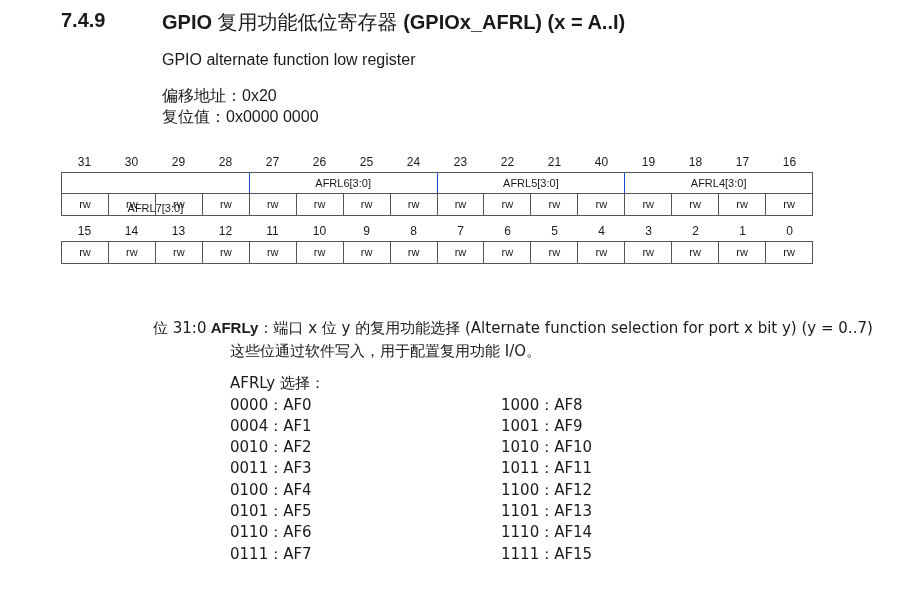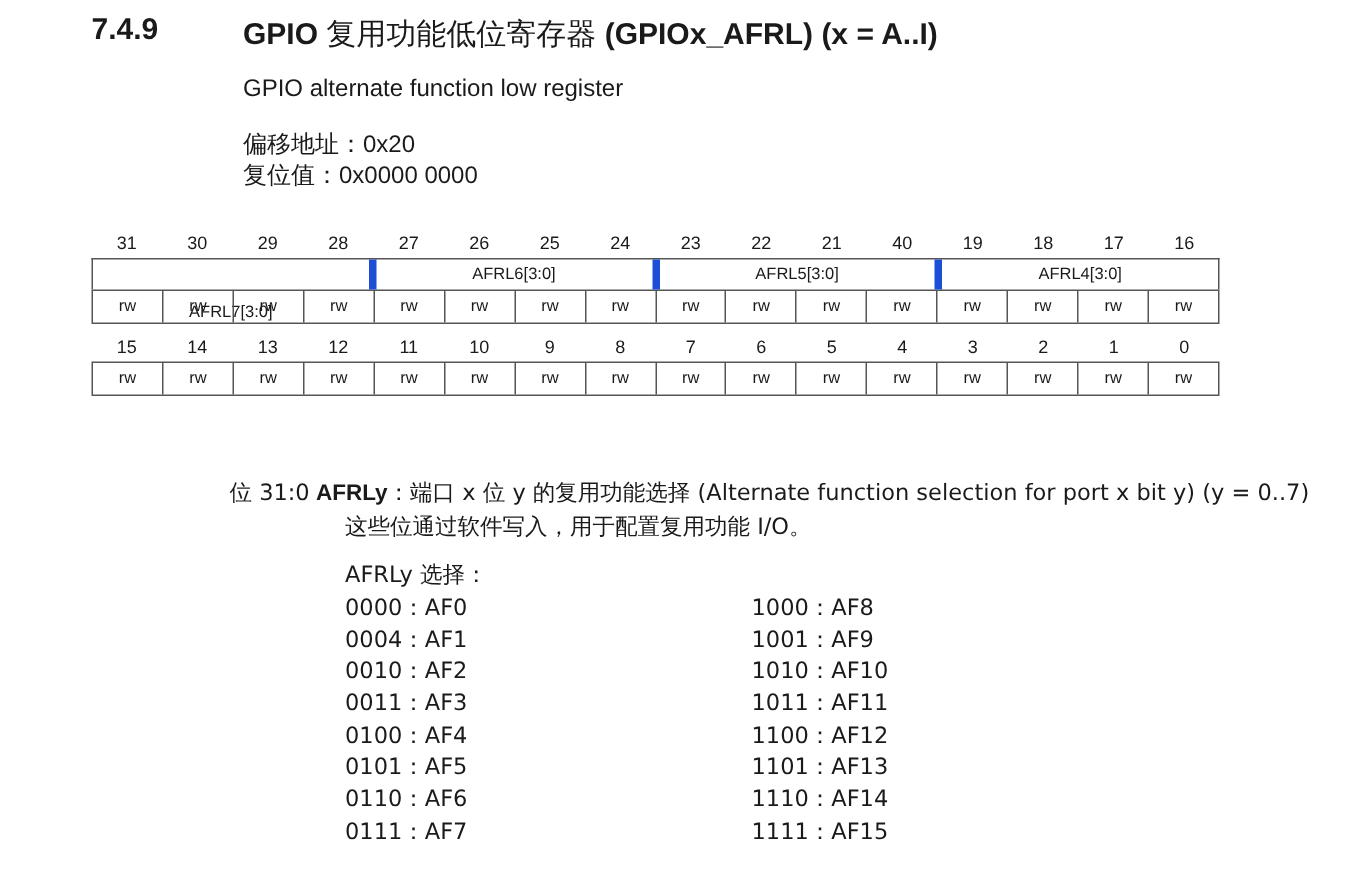--- a/index.html
+++ b/index.html
@@ -13,21 +13,21 @@
   #sec-title .cjk { font-weight: normal; font-family: "DejaVu Sans", sans-serif; }
   #subtitle { left: 162px; top: 51px; font-size: 16px; }
   #offset { left: 162px; top: 86px; font-size: 16px; }
   #reset { left: 162px; top: 107px; font-size: 16px; }
   .cjk { font-family: "DejaVu Sans", sans-serif; text-align: right; }
 
   .reg { position: absolute; left: 61px; width: 752px; }
   .bitnums { display: flex; height: 20px; }
   .bitnums span { flex: 1; text-align: center; font-size: 12px; line-height: 20px; }
   .fields { display: flex; border: 1px solid #555; border-bottom: none; height: 21px; box-sizing: border-box; }
-  .fields div { flex: 1; text-align: center; font-size: 11px; line-height: 20px; border-left: 5px solid #1d4ed8; }
+  .fields div { flex: 1; text-align: center; font-size: 11px; line-height: 20px; border-left: 1px solid #1d4ed8; }
   .fields div:first-child { border-left: none; margin-top: 25px; }
   .access { display: flex; border: 1px solid #555; height: 23px; box-sizing: border-box; }
   .access div { flex: 1; text-align: center; font-size: 11px; line-height: 21px; border-left: 1px solid #555; }
   .access div:first-child { border-left: none; }
 
   #desc1 { left: 153px; top: 319px; font-size: 15px; }
   #desc1 b { font-weight: bold; }
   #desc2 { left: 230px; top: 342px; font-size: 15px; }
   #sel-head { left: 230px; top: 374px; font-size: 15px; }
   .opt { position: absolute; font-size: 15px; white-space: nowrap; }

